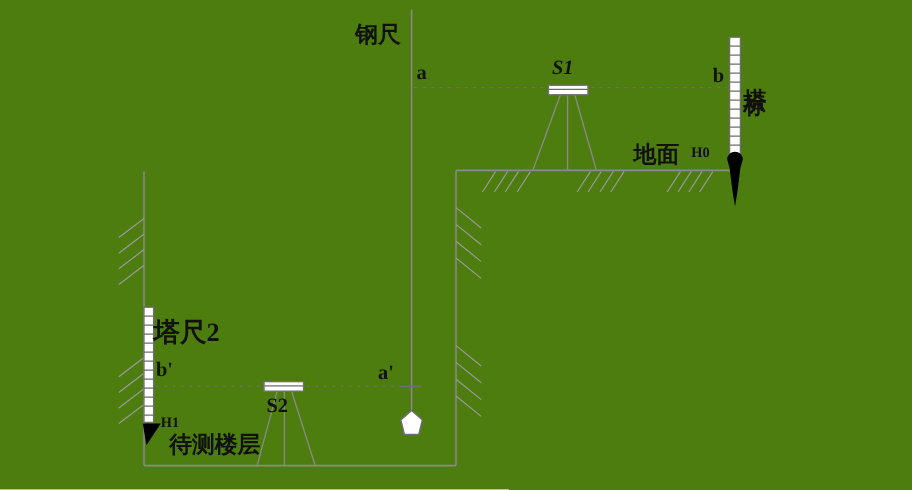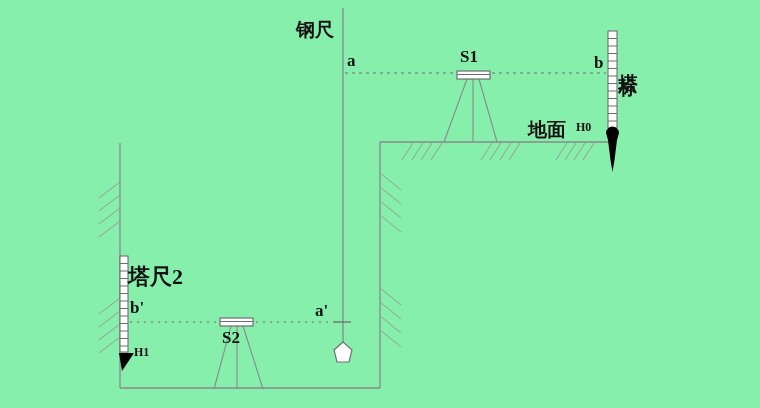--- a/index.html
+++ b/index.html
@@ -1,19 +1,19 @@
 <!DOCTYPE html>
 <html><head>
 <meta charset="utf-8">
 <style>
   html,body{margin:0;padding:0;background:#ffffff;}
   #canvas{
     position:relative;
     width:760px;height:408px;
-    background:#86efac;
+    background:#4d7c0f;
     font-family:"Liberation Serif", serif;
     overflow:hidden;
   }
   #linework{position:absolute;left:0;top:0;}
   .lbl{
     position:absolute;
     color:#111111;
     white-space:nowrap;
     line-height:1;
     font-family:"Liberation Serif", serif;
@@ -82,24 +82,25 @@
     <g>
       <rect x="120" y="256" width="8" height="96" fill="#ffffff" stroke="#6f6f6f" stroke-width="1.1"></rect>
       <path d="M120,263.5h8M120,271h8M120,278.5h8M120,286h8M120,293.5h8M120,301h8M120,308.5h8M120,316h8M120,323.5h8M120,331h8M120,338.5h8M120,346h8" stroke="#6f6f6f" stroke-width="1" fill="none"></path>
     </g>
 
     <path d="M119,353 L134,353 L122,371 Z" fill="#000000" stroke="none"></path>
   </svg>
 
   <div class="lbl cjk" style="left:296px;top:20px;">钢尺</div>
   <div class="lbl latin" style="left:347px;top:52px;">a</div>
-  <div class="lbl latin" style="left:460px;top:48px;">S1</div>
+  <div class="lbl latin" style="left:460px;top:48px;font-style:italic;">S1</div>
   <div class="lbl latin" style="left:594px;top:54px;">b</div>
   <div class="lbl cjk vertical" style="left:619px;top:57px;">塔标</div>
   <div class="lbl cjk" style="left:528px;top:120px;">地面</div>
   <div class="lbl small" style="left:576px;top:121px;">H0</div>
   <div class="lbl cjk" style="left:128px;top:266px;font-size:22px;">塔尺2</div>
   <div class="lbl latin" style="left:130px;top:299px;">b'</div>
   <div class="lbl latin" style="left:222px;top:293px;margin-top:36px;">S2</div>
   <div class="lbl latin" style="left:315px;top:302px;">a'</div>
   <div class="lbl small" style="left:134px;top:346px;">H1</div>
+  <div class="lbl cjk" style="left:141px;top:362px;">待测楼层</div>
 
 </div>
 
 </body></html>

